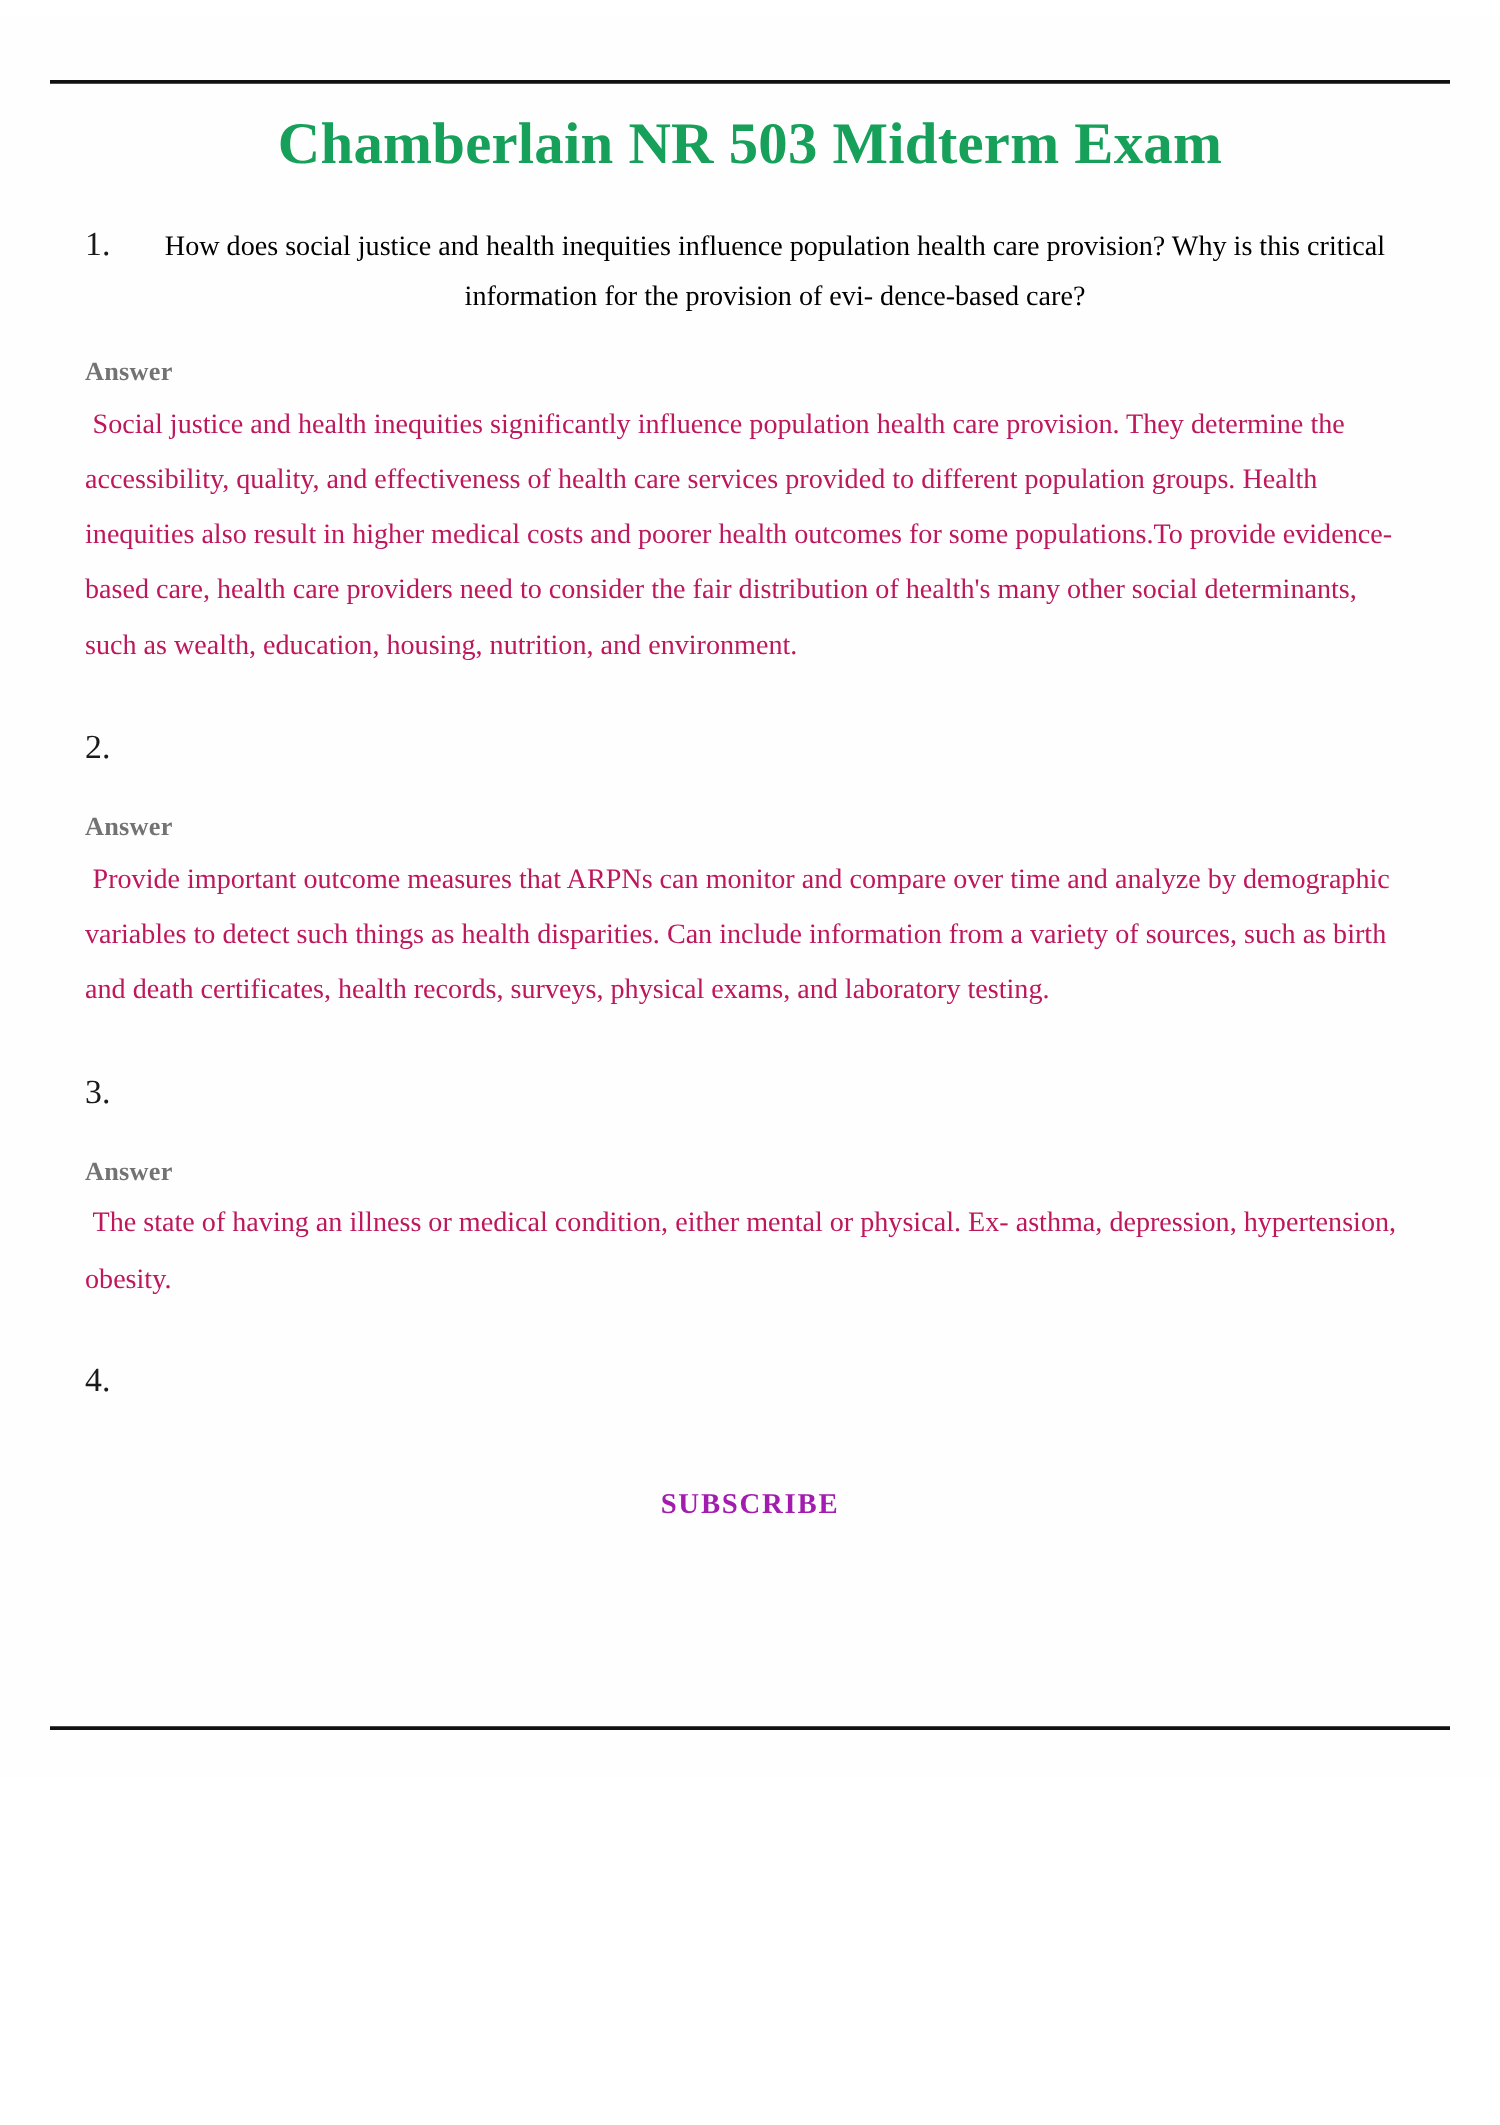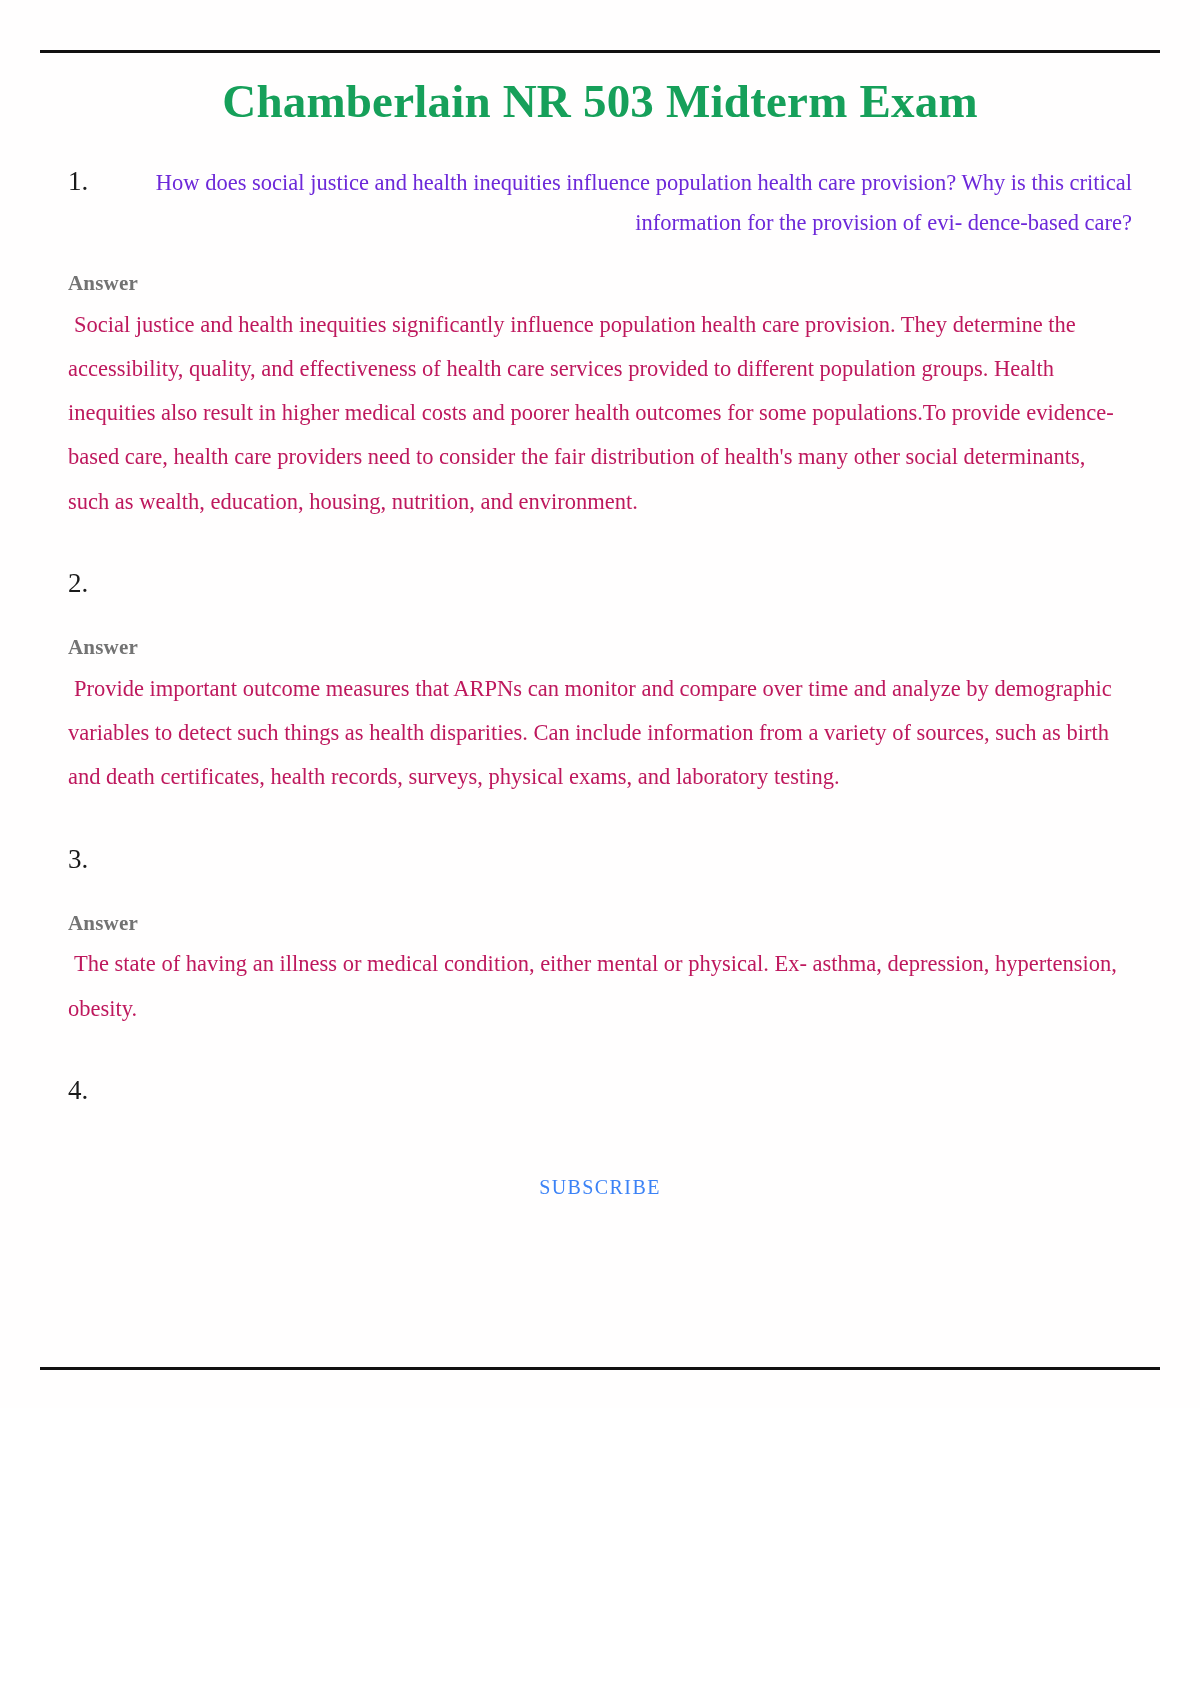--- a/index.html
+++ b/index.html
@@ -15,20 +15,21 @@
     -webkit-font-smoothing: antialiased;
   }
 
   .page {
     position: relative;
     width: 1200px;
     height: 1408px;
     box-sizing: border-box;
     background: #fffefe;
     overflow: hidden;
+    margin-top: 14px;
   }
 
   
   .rule-top {
     position: absolute;
     left: 40px;
     right: 40px;
     top: 50px;
     height: 0;
     border-top: 3px solid #111111;
@@ -85,22 +86,22 @@
     font-family: "Liberation Serif", "DejaVu Serif", serif;
     font-size: 27px;
     font-weight: 500;
     color: #1a1a1a;
     line-height: 1.75;
   }
   .q-text {
     flex: 1 1 auto;
     font-size: 22.5px;
     line-height: 1.78;
-    color: #6d28d9;
-    text-align: right;
+    color: #000000;
+    text-align: center;
   }
 
   .answer-label {
     margin: 26px 0 4px 0;
     font-size: 21px;
     font-weight: bold;
     color: #737373;
     line-height: 1.4;
     letter-spacing: 0.2px;
   }
@@ -119,24 +120,24 @@
   .spacer-after-answer {
     height: 36px;
   }
 
   .subscribe-wrap {
     margin: 62px 0 0 0;
     text-align: center;
   }
   .subscribe-link {
     font-family: "Liberation Serif", "DejaVu Serif", serif;
-    font-size: 20px;
-    font-weight: normal;
+    font-size: 23px;
+    font-weight: bold;
     letter-spacing: 1.4px;
-    color: #3b82f6;
+    color: #a21caf;
     text-decoration: none;
     cursor: pointer;
   }
 </style>
 </head>
 <body>
 
 <div class="page">
 
   <div class="rule-top"></div>

